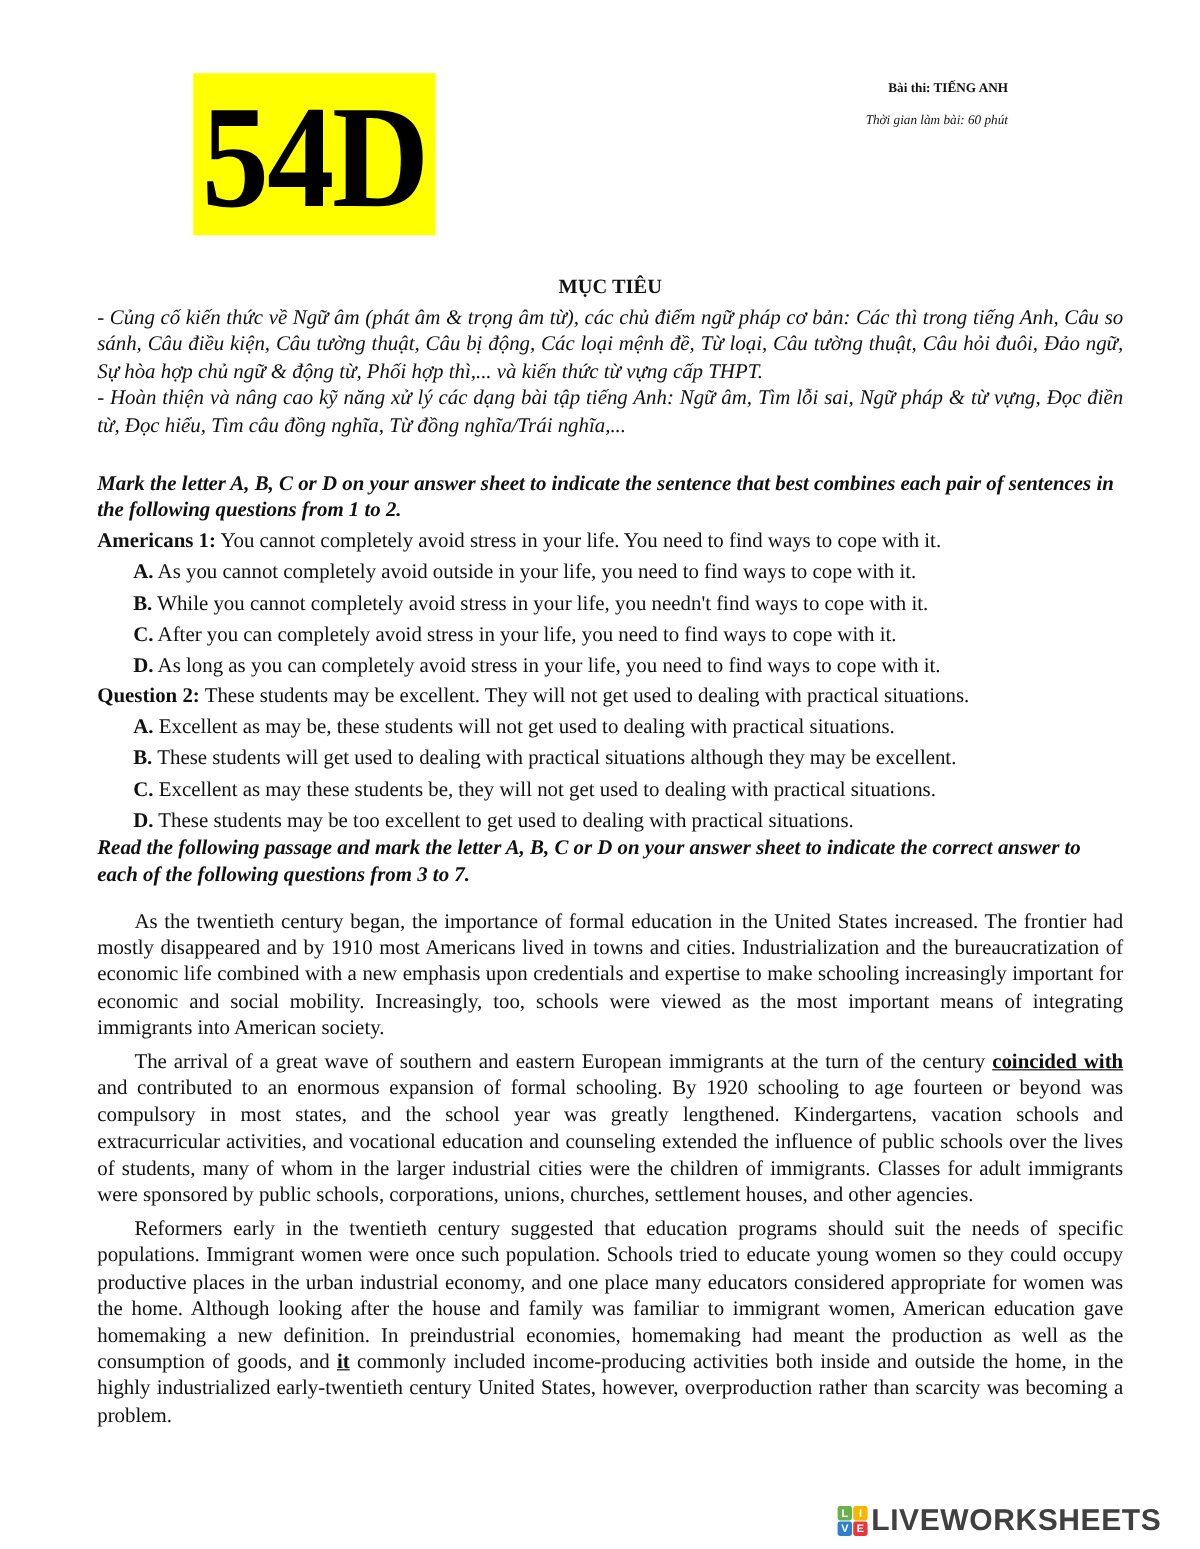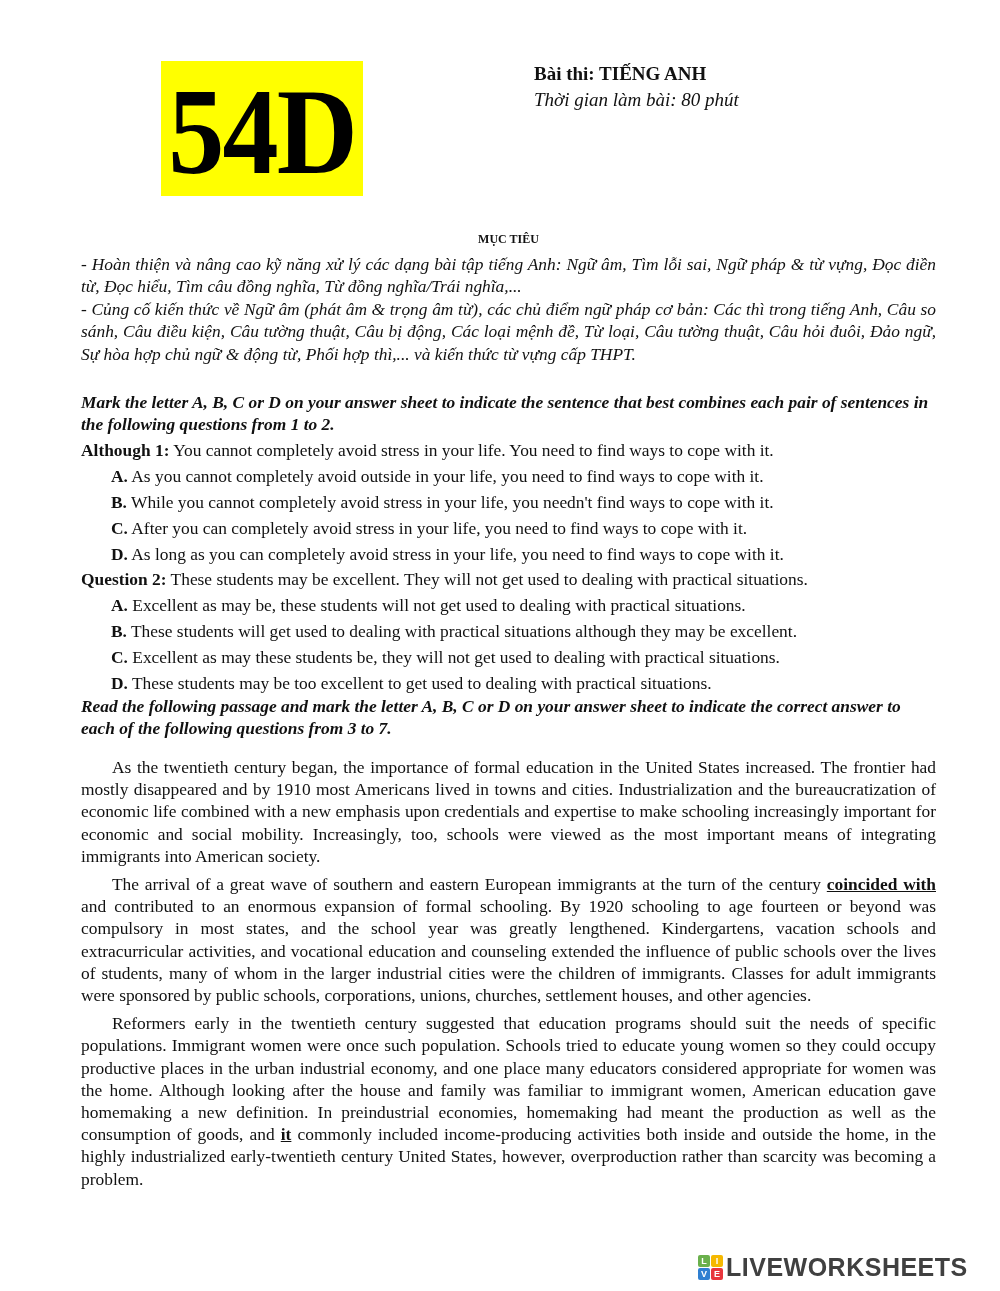--- a/index.html
+++ b/index.html
@@ -12,30 +12,30 @@
       position: absolute; left: 161px; top: 61px; width: 202px; height: 135px;
       background: #ffff00;
       display: flex; align-items: center; justify-content: center; font-weight: bold;
     }
     .badge span {
       font-size: 122px; line-height: 1; letter-spacing: -2px;
       font-family: "Liberation Serif", serif; color: #000;
       transform: scaleX(0.92); display: inline-block; margin-top: 6px;
     }
     .exam-info {
-      position: absolute; left: 534px; top: 61px; width: 280px; text-align: left;
-      font-size: 19px; line-height: 26px;
+      position: absolute; left: 560px; top: 61px; width: 280px; text-align: right;
+      font-size: 11px; line-height: 26px;
     }
     .exam-info .subject { font-weight: bold; }
     .exam-info .time { font-style: italic; }
     .content {
       position: absolute; left: 81px; top: 228px; width: 855px;
       font-size: 17.4px; line-height: 22.6px;
     }
-    .obj-title { text-align: center; font-weight: bold; font-size: 12px; margin-bottom: 2px; }
+    .obj-title { text-align: center; font-weight: bold; font-size: 17px; margin-bottom: 2px; }
     .obj p { margin: 0; font-style: italic; text-align: justify; }
     .instr { font-weight: bold; font-style: italic; margin: 0; }
     .instr.first { margin-top: 25px; }
     .q-line { margin: 3px 0 0 0; }
     .q-line b { font-weight: bold; }
     .opt { margin: 3.4px 0 0 30px; }
     .opt b { font-weight: bold; }
     .passage p {
       margin: 0; text-indent: 31px; text-align: justify; line-height: 22.2px;
     }
@@ -58,34 +58,34 @@
   </style>
 </head>
 <body>
 
 <div class="badge">
   <span>54D</span>
 </div>
 
 <div class="exam-info">
   <div class="subject">Bài thi: TIẾNG ANH</div>
-  <div class="time">Thời gian làm bài: 80 phút</div>
+  <div class="time">Thời gian làm bài: 60 phút</div>
 </div>
 
 <div class="content">
   <div class="obj">
     <div class="obj-title">MỤC TIÊU</div>
+    <p>- Củng cố kiến thức về Ngữ âm (phát âm &amp; trọng âm từ), các chủ điểm ngữ pháp cơ bản: Các thì trong tiếng Anh, Câu so sánh, Câu điều kiện, Câu tường thuật, Câu bị động, Các loại mệnh đề, Từ loại, Câu tường thuật, Câu hỏi đuôi, Đảo ngữ, Sự hòa hợp chủ ngữ &amp; động từ, Phối hợp thì,... và kiến thức từ vựng cấp THPT.</p>
     <p>- Hoàn thiện và nâng cao kỹ năng xử lý các dạng bài tập tiếng Anh: Ngữ âm, Tìm lỗi sai, Ngữ pháp &amp; từ vựng, Đọc điền từ, Đọc hiểu, Tìm câu đồng nghĩa, Từ đồng nghĩa/Trái nghĩa,...</p>
-    <p>- Củng cố kiến thức về Ngữ âm (phát âm &amp; trọng âm từ), các chủ điểm ngữ pháp cơ bản: Các thì trong tiếng Anh, Câu so sánh, Câu điều kiện, Câu tường thuật, Câu bị động, Các loại mệnh đề, Từ loại, Câu tường thuật, Câu hỏi đuôi, Đảo ngữ, Sự hòa hợp chủ ngữ &amp; động từ, Phối hợp thì,... và kiến thức từ vựng cấp THPT.</p>
   </div>
 
   <p class="instr first">Mark the letter A, B, C or D on your answer sheet to indicate the sentence that best combines each pair of sentences in the following questions from 1 to 2.</p>
 
   <div>
-    <p class="q-line"><b>Although 1:</b> <span>You cannot completely avoid stress in your life. You need to find ways to cope with it.</span></p>
+    <p class="q-line"><b>Americans 1:</b> <span>You cannot completely avoid stress in your life. You need to find ways to cope with it.</span></p>
     <p class="opt"><b>A.</b> <span>As you cannot completely avoid outside in your life, you need to find ways to cope with it.</span></p>
     <p class="opt"><b>B.</b> <span>While you cannot completely avoid stress in your life, you needn't find ways to cope with it.</span></p>
     <p class="opt"><b>C.</b> <span>After you can completely avoid stress in your life, you need to find ways to cope with it.</span></p>
     <p class="opt"><b>D.</b> <span>As long as you can completely avoid stress in your life, you need to find ways to cope with it.</span></p>
   </div>
 
   <div>
     <p class="q-line"><b>Question 2:</b> <span>These students may be excellent. They will not get used to dealing with practical situations.</span></p>
     <p class="opt"><b>A.</b> <span>Excellent as may be, these students will not get used to dealing with practical situations.</span></p>
     <p class="opt"><b>B.</b> <span>These students will get used to dealing with practical situations although they may be excellent.</span></p>

